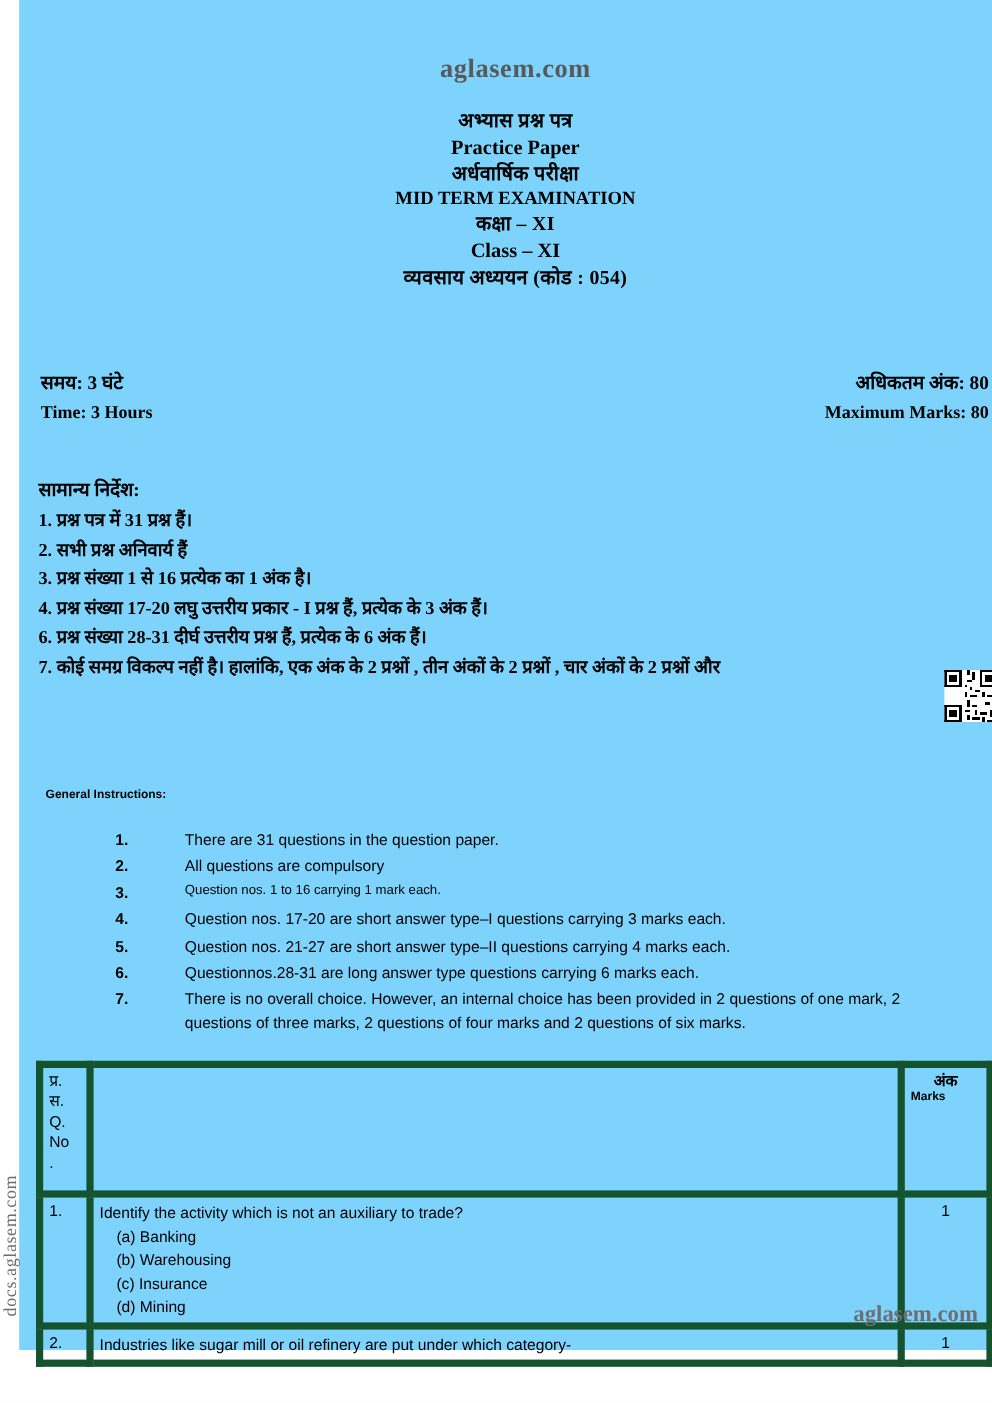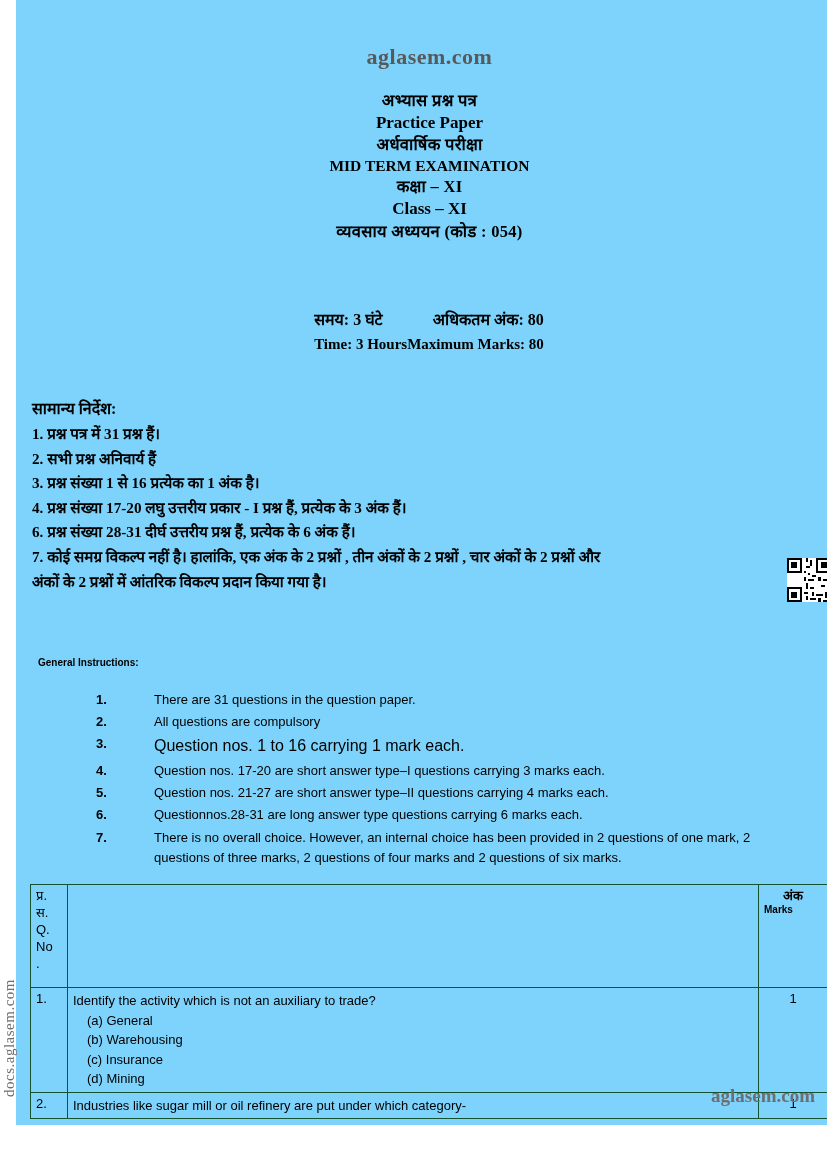--- a/index.html
+++ b/index.html
@@ -79,21 +79,21 @@
     font-family: Liberation Serif, serif;
     font-size: 15.5px;
     font-weight: bold;
   }
   .timerow {
     position: absolute;
     top: 308px;
     left: 18px;
     width: 790px;
     display: flex;
-    justify-content: center;
+    justify-content: space-between;
     align-items: flex-start;
   }
   .timerow .col {
     line-height: 1.55;
   }
   .timerow .right { text-align: right; }
   .t-hi {
     font-family: "Liberation Serif", serif;
     font-size: 16px;
     font-weight: bold;
@@ -135,33 +135,33 @@
   .gi-en-list .row {
     display: flex;
     margin-bottom: 2px;
   }
   .gi-en-list .num {
     width: 58px;
     font-weight: bold;
     flex: 0 0 58px;
   }
   .gi-en-list .txt { flex: 1 1 auto; }
-  .gi-en-list .row.small .txt { font-size: 16px; }
+  .gi-en-list .row.small .txt { font-size: 11px; }
 
   table.qtable {
     position: absolute;
     top: 884px;
     left: 14px;
     width: 798px;
     border-collapse: collapse;
     font-family: "Liberation Sans", sans-serif;
     font-size: 13px;
   }
   table.qtable td, table.qtable th {
-    border: 1px solid #14532d;
+    border: 6px solid #14532d;
     vertical-align: top;
     padding: 3px 5px;
   }
   .col-no { width: 26px; text-align: left; }
   .col-marks { width: 58px; text-align: center; }
   .hdr-cell-hi {
     font-family: "Liberation Serif", serif;
     font-size: 13px;
     font-weight: bold;
     text-align: center;
@@ -217,21 +217,20 @@
   </div>
 
   <div class="gi-hindi">
     <p class="title">सामान्य निर्देश:</p>
     <p>1. प्रश्न पत्र में 31 प्रश्न हैं।</p>
     <p>2. सभी प्रश्न अनिवार्य हैं</p>
     <p>3. प्रश्न संख्या 1 से 16 प्रत्येक का 1 अंक है।</p>
     <p>4. प्रश्न संख्या 17-20 लघु उत्तरीय  प्रकार - I  प्रश्न हैं, प्रत्येक के 3 अंक हैं।</p>
     <p>6. प्रश्न संख्या 28-31 दीर्घ उत्तरीय प्रश्न हैं, प्रत्येक के 6 अंक हैं।</p>
     <p>7. कोई समग्र विकल्प नहीं है। हालांकि, एक अंक के 2 प्रश्नों , तीन अंकों के 2 प्रश्नों , चार अंकों के 2 प्रश्नों और</p>
-    <p>अंकों के 2 प्रश्नों में आंतरिक विकल्प प्रदान किया गया है।</p>
   </div>
 
   <svg class="qr" viewBox="0 0 21 21" shape-rendering="crispEdges">
     <rect width="21" height="21" fill="#fff"></rect>
     <g fill="#000">
       <rect x="0" y="0" width="7" height="1"></rect>
         <rect x="0" y="6" width="7" height="1"></rect>
       <rect x="0" y="0" width="1" height="7"></rect>
         <rect x="6" y="0" width="1" height="7"></rect>
       <rect x="2" y="2" width="3" height="3"></rect>
@@ -319,21 +318,21 @@
         <td class="col-marks">
           <div class="hdr-cell-hi">अंक</div>
           <div class="hdr-cell-en">Marks</div>
         </td>
       </tr>
 
       <tr>
         <td class="col-no">1.</td>
         <td>
           <div class="qtext">Identify the activity which is not an auxiliary to trade?</div>
-          <div class="opt">(a) General</div>
+          <div class="opt">(a) Banking</div>
           <div class="opt">(b) Warehousing</div>
           <div class="opt">(c) Insurance</div>
           <div class="opt">(d) Mining</div>
         </td>
         <td class="col-marks">1</td>
       </tr>
 
       <tr>
         <td class="col-no">2.</td>
         <td>

